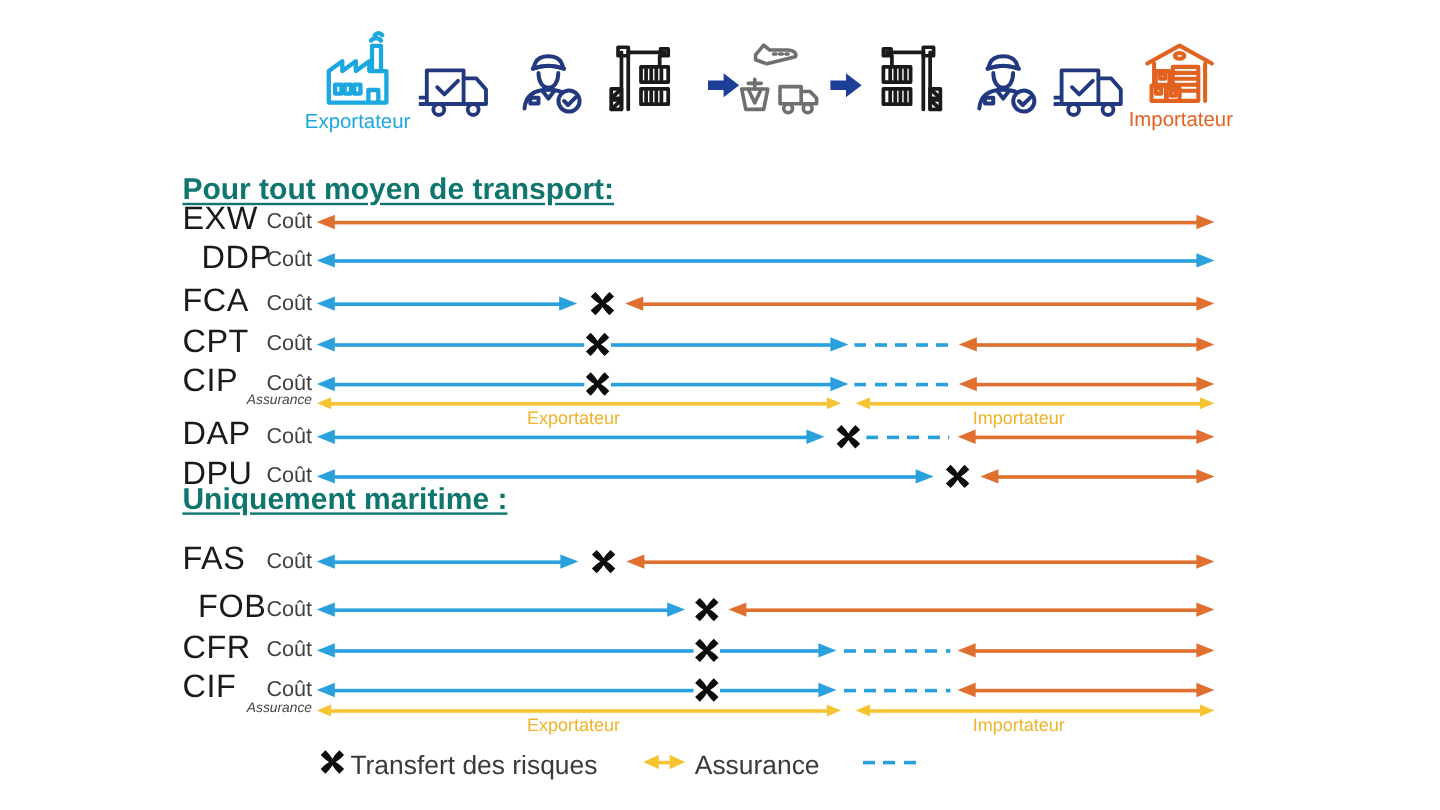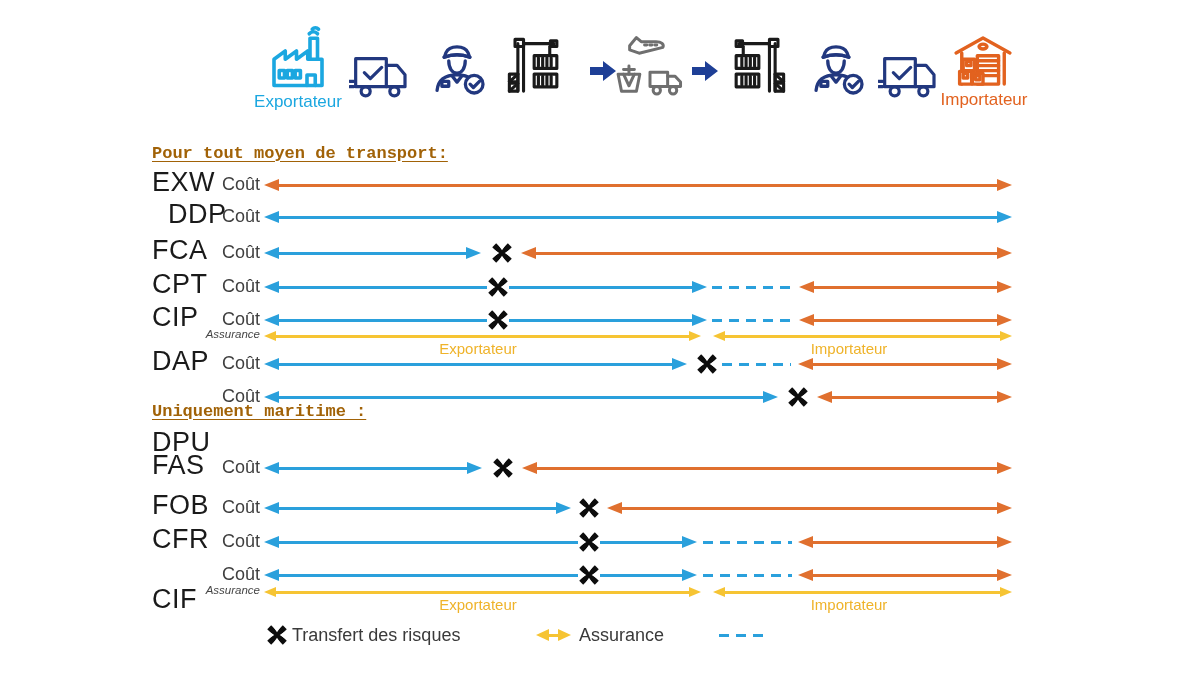--- a/index.html
+++ b/index.html
@@ -5,25 +5,25 @@
   html,body{margin:0;padding:0;background:#fff;}
   .canvas{
     position:relative;width:1200px;height:675px;background:#ffffff;overflow:hidden;
     font-family:"Liberation Sans", sans-serif;
   }
   .abs{position:absolute;}
   .hdr-label{position:absolute;font-size:17px;text-align:center;width:120px;}
   .code-label{position:absolute;font-size:27px;color:#1a1a1a;letter-spacing:0.5px;}
   .cost-label{position:absolute;font-size:18px;color:#3f3f3f;}
   .assur-label{position:absolute;font-size:11.5px;font-style:italic;color:#454545;text-align:right;width:62px;}
-  .sec-title{position:absolute;font-size:17px;font-weight:bold;color:#a16207;text-decoration:underline;text-underline-offset:3px;font-family:Liberation Mono, monospace;}
+  .sec-title{position:absolute;font-size:25px;font-weight:bold;color:#0f766e;text-decoration:underline;text-underline-offset:3px;}
   .hline{position:absolute;height:3px;}
   .tri{position:absolute;width:0;height:0;}
   .party-label{position:absolute;font-size:15px;width:140px;text-align:center;}
-  .legend-label{position:absolute;font-size:18px;color:#3a3a3a;white-space:nowrap;}
+  .legend-label{position:absolute;font-size:22px;color:#3a3a3a;white-space:nowrap;}
   .risk-wrap{position:absolute;background:#ffffff;line-height:0;}
 </style>
 </head>
 <body>
 
 <div class="canvas">
 
   <div class="abs" style="left:0;top:0;width:1200px;height:120px;">
 
     <svg class="abs" style="left:257px;top:24px;" width="82" height="72" viewBox="0 0 48 48" fill="none" stroke="#1ba7e0" stroke-width="2.4" stroke-linecap="round" stroke-linejoin="round">
@@ -224,21 +224,21 @@
       <div class="tri" style="left: 997px; top: 358px; border-top: 6px solid transparent; border-bottom: 6px solid transparent; border-left: 15px solid rgb(224, 112, 47);"></div>
       <div class="hline" style="left: 811px; top: 362.5px; width: 188px; height: 3px; background: rgb(224, 112, 47);"></div>
       <div class="risk-wrap" style="left: 696px; top: 353px; width: 22px; height: 22px;"><svg width="22" height="22" viewBox="0 0 24 24">
           <line x1="3.5" y1="3.5" x2="20.5" y2="20.5" stroke="#0d0d0d" stroke-width="6"></line>
           <line x1="20.5" y1="3.5" x2="3.5" y2="20.5" stroke="#0d0d0d" stroke-width="6"></line>
           <polygon points="6,0 18,0 12,9" fill="#fff"></polygon>
           <polygon points="6,24 18,24 12,15" fill="#fff"></polygon>
           <polygon points="0,6 0,18 9,12" fill="#fff"></polygon>
           <polygon points="24,6 24,18 15,12" fill="#fff"></polygon>
         </svg></div>
-      <div class="code-label" style="left: 152px; top: 379px; margin-top: 48px;">DPU</div>
+      <div class="code-label" style="left: 152px; top: 379px;">DPU</div>
       <div class="cost-label" style="left: 222px; top: 386px;">Coût</div>
       <div class="tri" style="left: 264px; top: 391px; border-top: 6px solid transparent; border-bottom: 6px solid transparent; border-right: 15px solid rgb(42, 160, 220);"></div>
       <div class="tri" style="left: 763px; top: 391px; border-top: 6px solid transparent; border-bottom: 6px solid transparent; border-left: 15px solid rgb(42, 160, 220);"></div>
       <div class="hline" style="left: 277px; top: 395.5px; width: 488px; height: 3px; background: rgb(42, 160, 220);"></div>
       <div class="tri" style="left: 817px; top: 391px; border-top: 6px solid transparent; border-bottom: 6px solid transparent; border-right: 15px solid rgb(224, 112, 47);"></div>
       <div class="tri" style="left: 997px; top: 391px; border-top: 6px solid transparent; border-bottom: 6px solid transparent; border-left: 15px solid rgb(224, 112, 47);"></div>
       <div class="hline" style="left: 830px; top: 395.5px; width: 169px; height: 3px; background: rgb(224, 112, 47);"></div>
       <div class="risk-wrap" style="left: 787px; top: 386px; width: 22px; height: 22px;"><svg width="22" height="22" viewBox="0 0 24 24">
           <line x1="3.5" y1="3.5" x2="20.5" y2="20.5" stroke="#0d0d0d" stroke-width="6"></line>
           <line x1="20.5" y1="3.5" x2="3.5" y2="20.5" stroke="#0d0d0d" stroke-width="6"></line>
@@ -257,21 +257,21 @@
       <div class="tri" style="left: 997px; top: 462px; border-top: 6px solid transparent; border-bottom: 6px solid transparent; border-left: 15px solid rgb(224, 112, 47);"></div>
       <div class="hline" style="left: 535px; top: 466.5px; width: 464px; height: 3px; background: rgb(224, 112, 47);"></div>
       <div class="risk-wrap" style="left: 492px; top: 457px; width: 22px; height: 22px;"><svg width="22" height="22" viewBox="0 0 24 24">
           <line x1="3.5" y1="3.5" x2="20.5" y2="20.5" stroke="#0d0d0d" stroke-width="6"></line>
           <line x1="20.5" y1="3.5" x2="3.5" y2="20.5" stroke="#0d0d0d" stroke-width="6"></line>
           <polygon points="6,0 18,0 12,9" fill="#fff"></polygon>
           <polygon points="6,24 18,24 12,15" fill="#fff"></polygon>
           <polygon points="0,6 0,18 9,12" fill="#fff"></polygon>
           <polygon points="24,6 24,18 15,12" fill="#fff"></polygon>
         </svg></div>
-      <div class="code-label" style="left: 152px; top: 490px;">FOB</div>
+      <div class="code-label" style="left: 165px; top: 490px;">FOB</div>
       <div class="cost-label" style="left: 222px; top: 497px;">Coût</div>
       <div class="tri" style="left: 264px; top: 502px; border-top: 6px solid transparent; border-bottom: 6px solid transparent; border-right: 15px solid rgb(42, 160, 220);"></div>
       <div class="tri" style="left: 556px; top: 502px; border-top: 6px solid transparent; border-bottom: 6px solid transparent; border-left: 15px solid rgb(42, 160, 220);"></div>
       <div class="hline" style="left: 277px; top: 506.5px; width: 281px; height: 3px; background: rgb(42, 160, 220);"></div>
       <div class="tri" style="left: 607px; top: 502px; border-top: 6px solid transparent; border-bottom: 6px solid transparent; border-right: 15px solid rgb(224, 112, 47);"></div>
       <div class="tri" style="left: 997px; top: 502px; border-top: 6px solid transparent; border-bottom: 6px solid transparent; border-left: 15px solid rgb(224, 112, 47);"></div>
       <div class="hline" style="left: 620px; top: 506.5px; width: 379px; height: 3px; background: rgb(224, 112, 47);"></div>
       <div class="risk-wrap" style="left: 578px; top: 497px; width: 22px; height: 22px;"><svg width="22" height="22" viewBox="0 0 24 24">
           <line x1="3.5" y1="3.5" x2="20.5" y2="20.5" stroke="#0d0d0d" stroke-width="6"></line>
           <line x1="20.5" y1="3.5" x2="3.5" y2="20.5" stroke="#0d0d0d" stroke-width="6"></line>
@@ -290,21 +290,21 @@
       <div class="tri" style="left: 997px; top: 536px; border-top: 6px solid transparent; border-bottom: 6px solid transparent; border-left: 15px solid rgb(224, 112, 47);"></div>
       <div class="hline" style="left: 811px; top: 540.5px; width: 188px; height: 3px; background: rgb(224, 112, 47);"></div>
       <div class="risk-wrap" style="left: 578px; top: 531px; width: 22px; height: 22px;"><svg width="22" height="22" viewBox="0 0 24 24">
           <line x1="3.5" y1="3.5" x2="20.5" y2="20.5" stroke="#0d0d0d" stroke-width="6"></line>
           <line x1="20.5" y1="3.5" x2="3.5" y2="20.5" stroke="#0d0d0d" stroke-width="6"></line>
           <polygon points="6,0 18,0 12,9" fill="#fff"></polygon>
           <polygon points="6,24 18,24 12,15" fill="#fff"></polygon>
           <polygon points="0,6 0,18 9,12" fill="#fff"></polygon>
           <polygon points="24,6 24,18 15,12" fill="#fff"></polygon>
         </svg></div>
-      <div class="code-label" style="left: 152px; top: 557px; margin-top: 27px;">CIF</div>
+      <div class="code-label" style="left: 152px; top: 557px;">CIF</div>
       <div class="cost-label" style="left: 222px; top: 564px;">Coût</div>
       <div class="tri" style="left: 264px; top: 569px; border-top: 6px solid transparent; border-bottom: 6px solid transparent; border-right: 15px solid rgb(42, 160, 220);"></div>
       <div class="tri" style="left: 682px; top: 569px; border-top: 6px solid transparent; border-bottom: 6px solid transparent; border-left: 15px solid rgb(42, 160, 220);"></div>
       <div class="hline" style="left: 277px; top: 573.5px; width: 407px; height: 3px; background: rgb(42, 160, 220);"></div>
       <div class="hline" style="left: 703px; top: 573.5px; width: 89px; height: 3px; background: repeating-linear-gradient(90deg, rgb(42, 160, 220) 0px, rgb(42, 160, 220) 10px, transparent 10px, transparent 17px);"></div>
       <div class="tri" style="left: 798px; top: 569px; border-top: 6px solid transparent; border-bottom: 6px solid transparent; border-right: 15px solid rgb(224, 112, 47);"></div>
       <div class="tri" style="left: 997px; top: 569px; border-top: 6px solid transparent; border-bottom: 6px solid transparent; border-left: 15px solid rgb(224, 112, 47);"></div>
       <div class="hline" style="left: 811px; top: 573.5px; width: 188px; height: 3px; background: rgb(224, 112, 47);"></div>
       <div class="risk-wrap" style="left: 578px; top: 564px; width: 22px; height: 22px;"><svg width="22" height="22" viewBox="0 0 24 24">
           <line x1="3.5" y1="3.5" x2="20.5" y2="20.5" stroke="#0d0d0d" stroke-width="6"></line>

